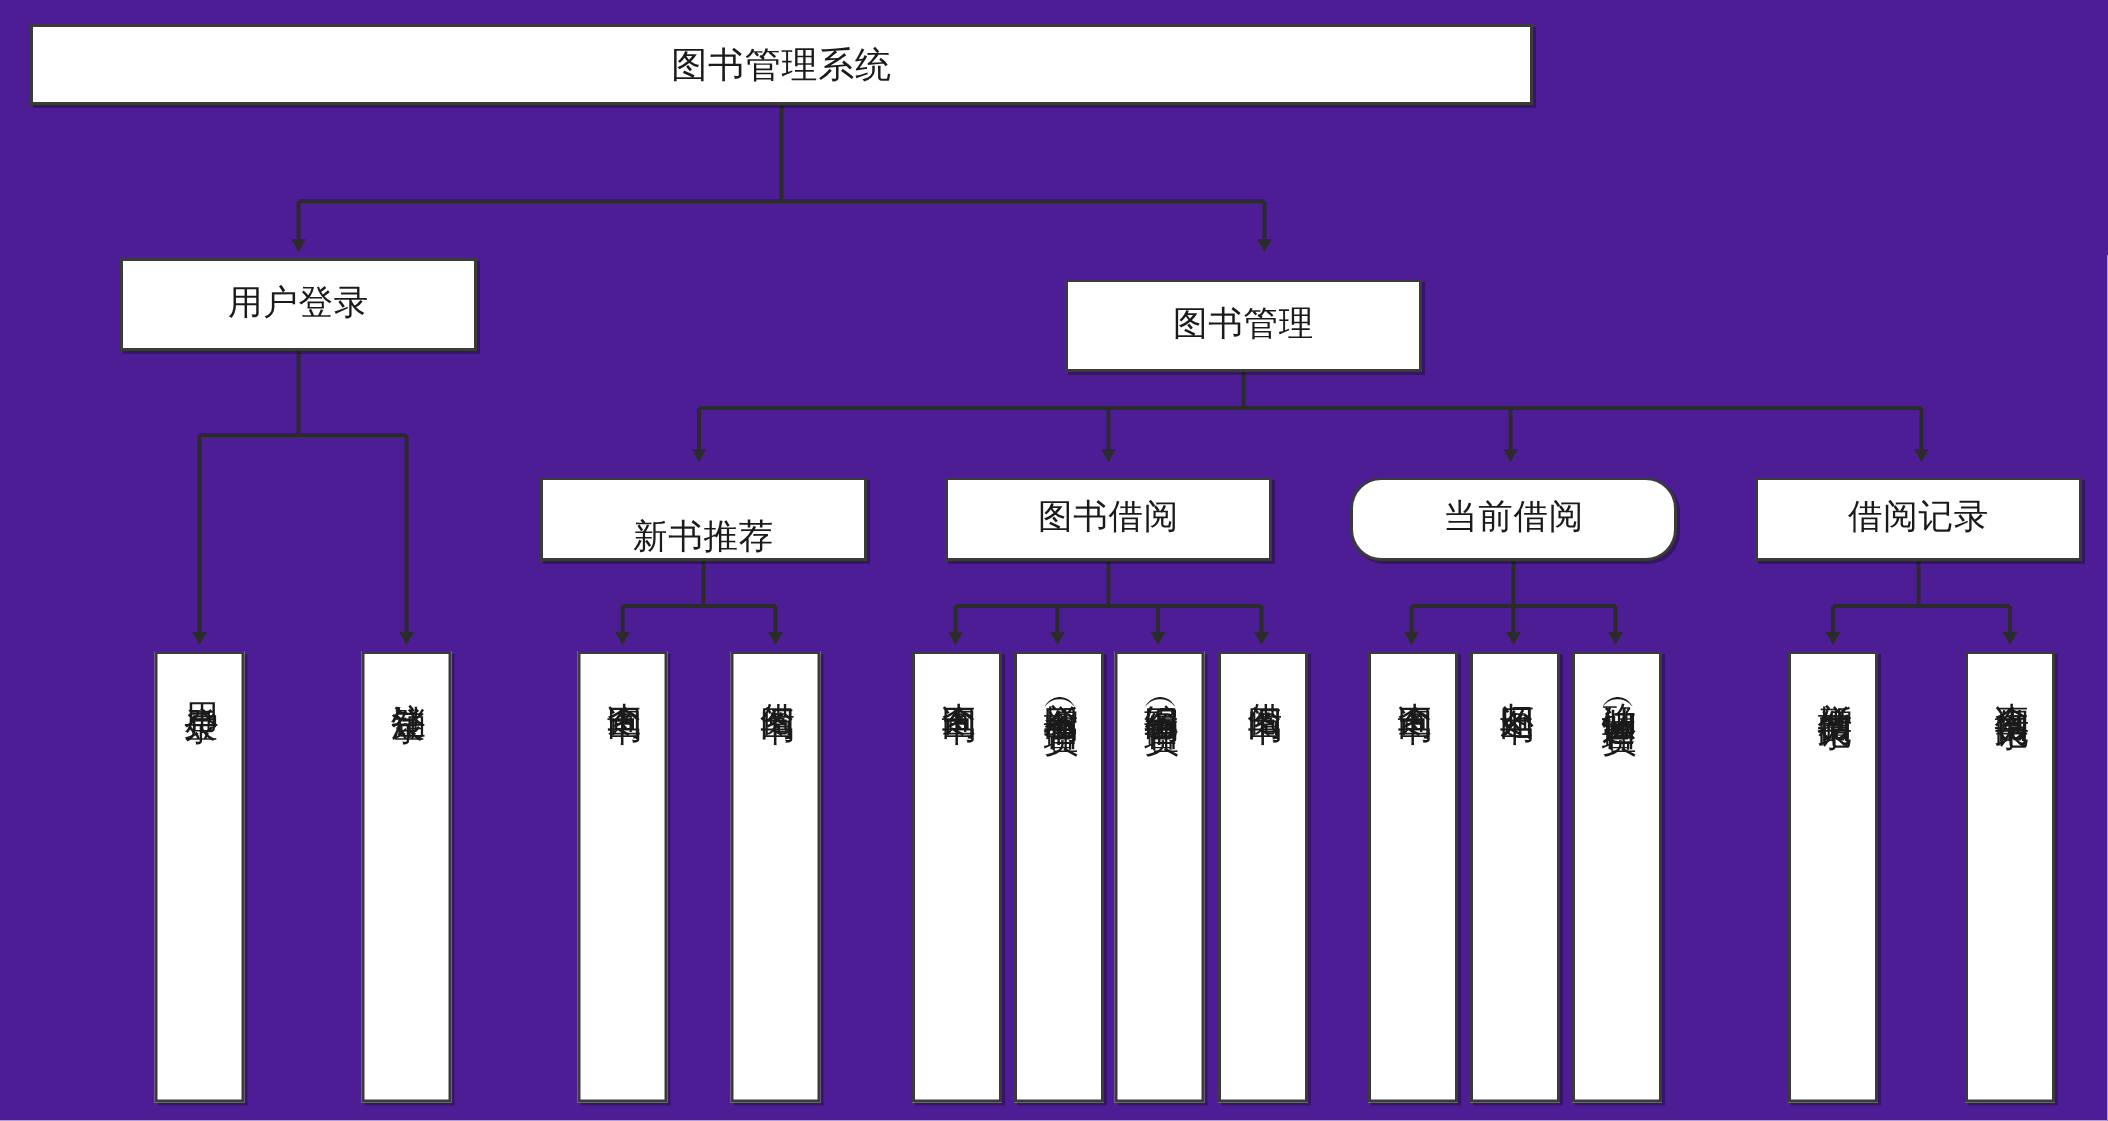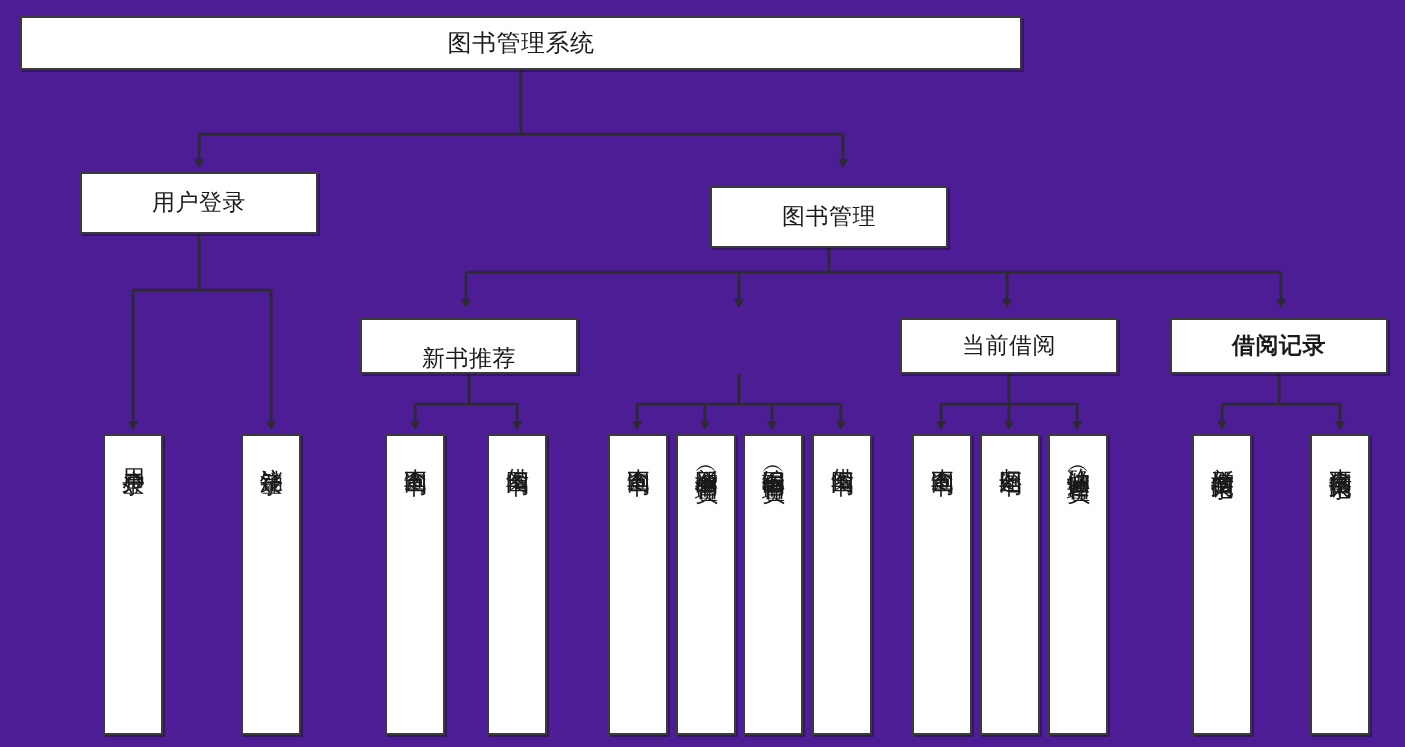--- a/index.html
+++ b/index.html
@@ -137,26 +137,29 @@
   </div>
 
   <div class="node horiz" style="left:710px; top:172px; width:238px; height:62px;margin-top:14px;">
     <span class="lbl">图书管理</span>
   </div>
 
   <div class="node horiz" style="left:360px; top:318px; width:218px; height:56px;align-items:flex-end;">
     <span class="lbl">新书推荐</span>
   </div>
 
-
-  <div class="node horiz" style="left:900px; top:318px; width:218px; height:56px;">
+  <div class="node horiz" style="left:630px; top:318px; width:218px; height:56px;">
+    <span class="lbl">图书借阅</span>
+  </div>
+
+  <div class="node horiz" style="left:900px; top:318px; width:218px; height:56px;border-radius:21px;">
     <span class="lbl">当前借阅</span>
   </div>
 
-  <div class="node horiz" style="left:1170px; top:318px; width:218px; height:56px;font-weight:bold;">
+  <div class="node horiz" style="left:1170px; top:318px; width:218px; height:56px;">
     <span class="lbl">借阅记录</span>
   </div>
 
   <div class="node vert" style="left:103px; top:434px; width:60px; height:301px;">
     <span class="lbl">用户登录</span>
   </div>
 
   <div class="node vert" style="left:241px; top:434px; width:60px; height:301px;">
     <span class="lbl">注销登录</span>
   </div>

